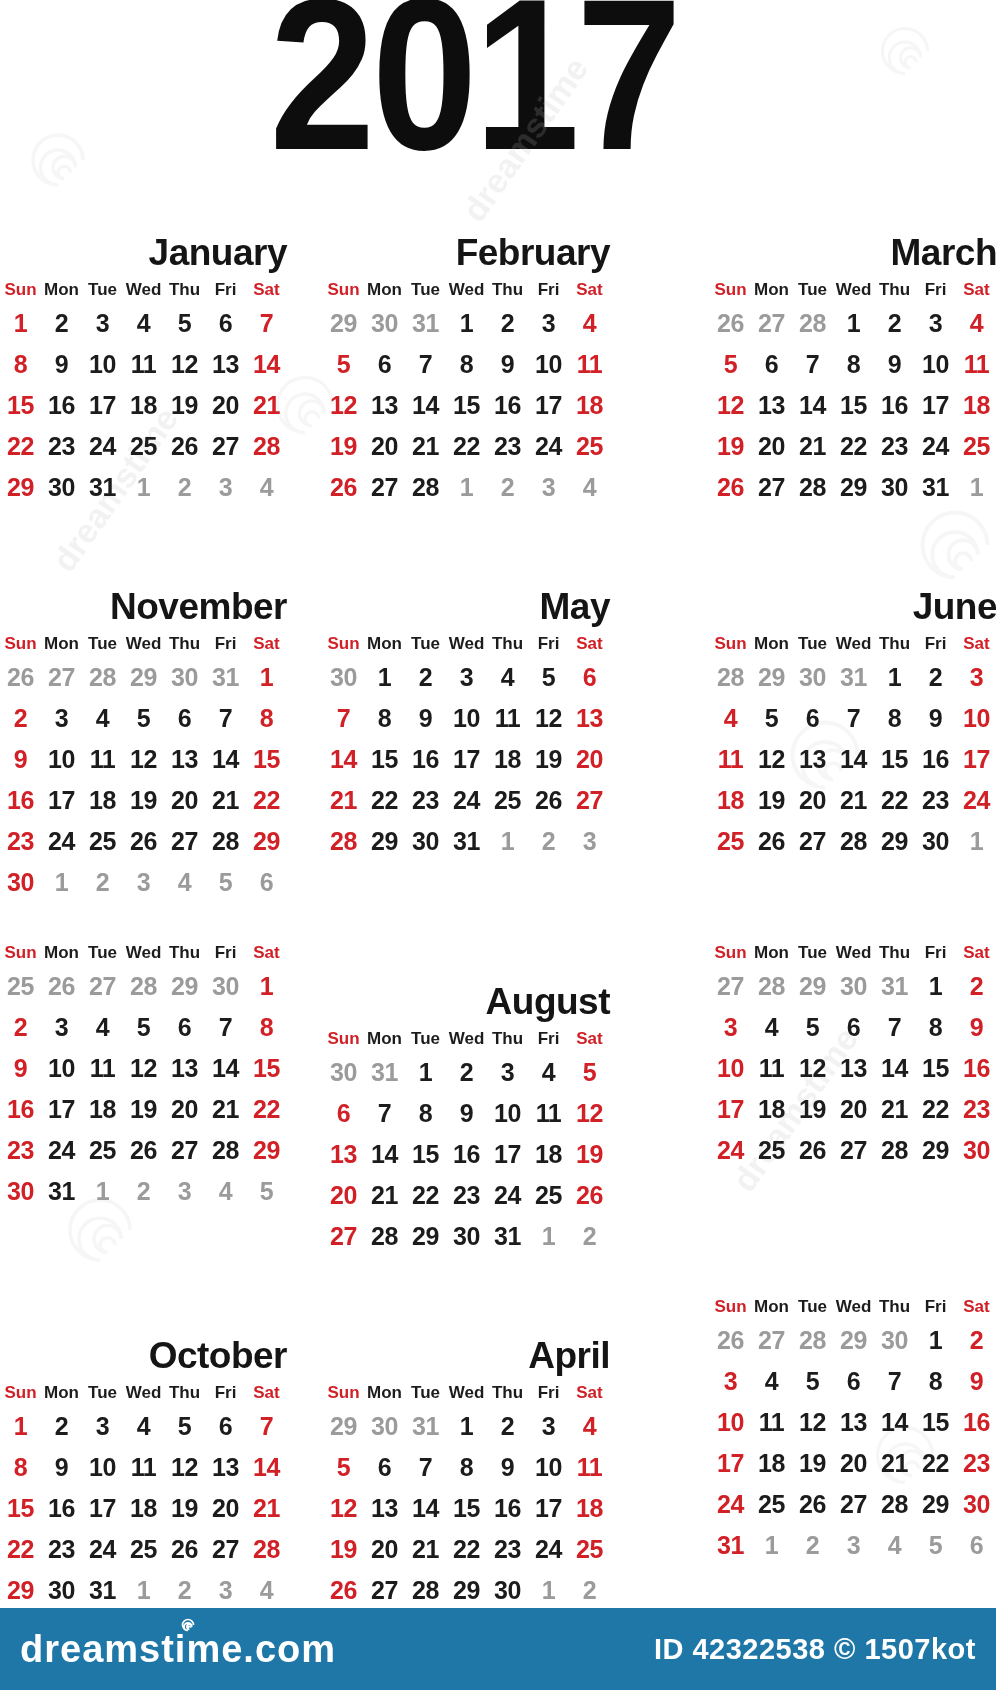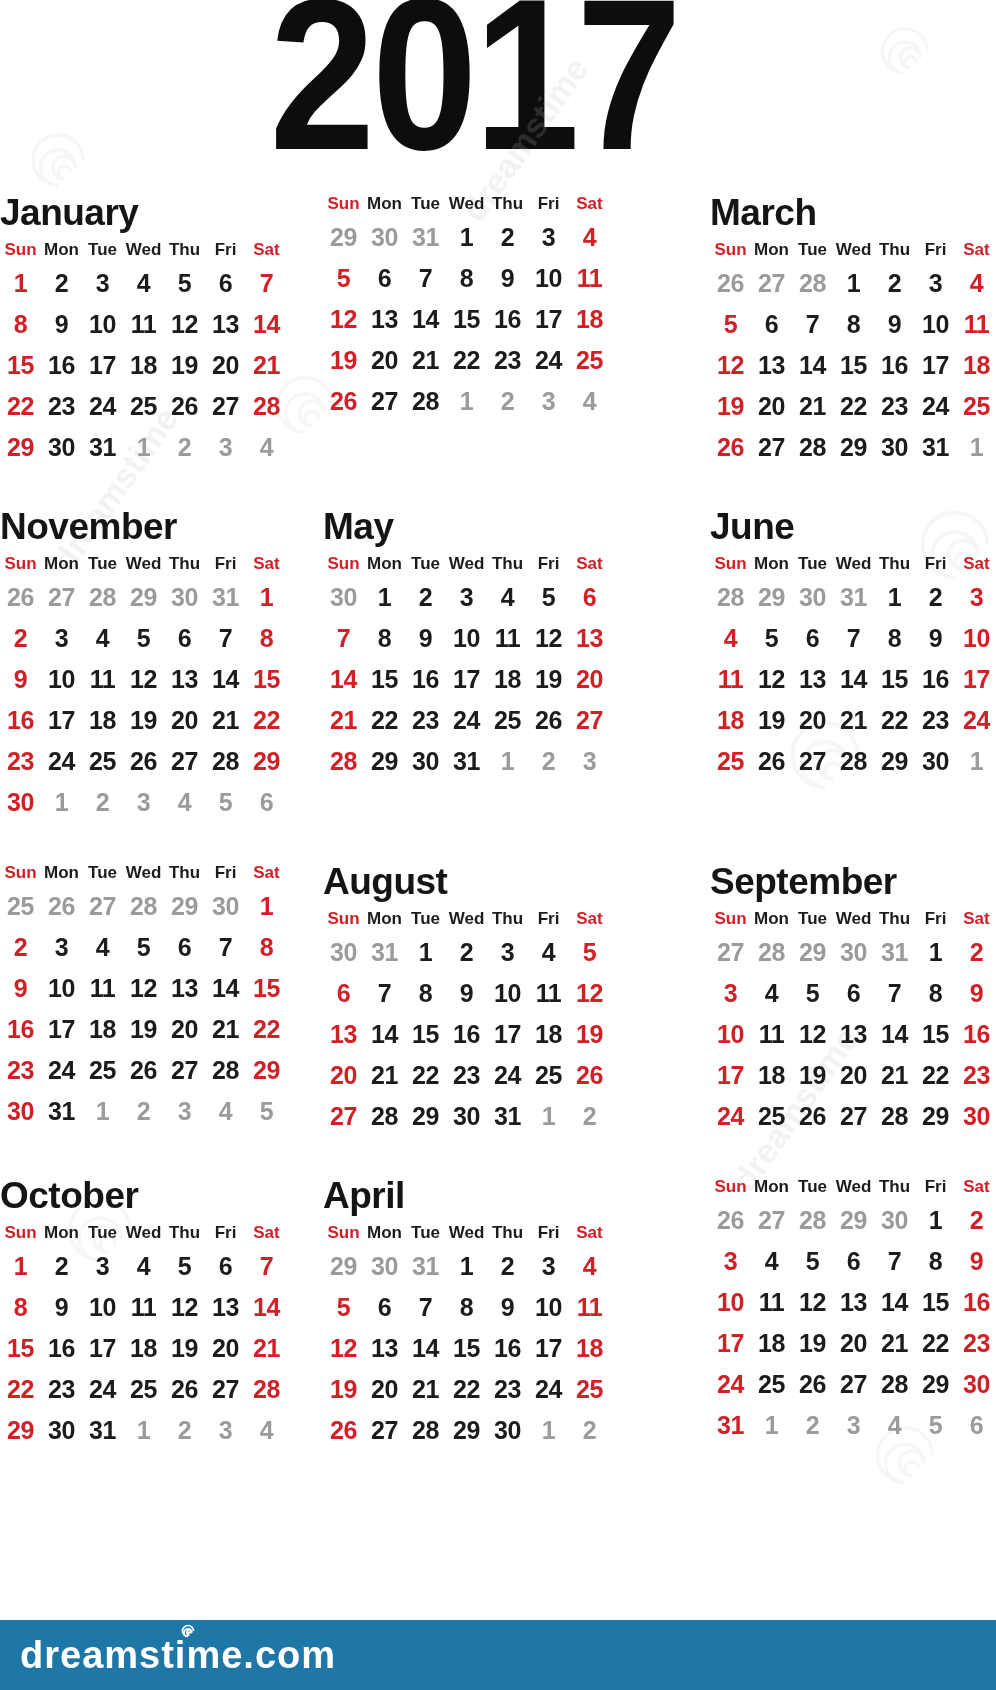--- a/index.html
+++ b/index.html
@@ -25,23 +25,24 @@
   .months {
     position:absolute; top:190px; left:0;
     width:1000px;
     display:grid;
     grid-template-columns:323px 387px 290px;
     row-gap:36px;
   }
   .month { width:287px; }
   .m-title {
     width:287px; height:46px; line-height:46px;
-    text-align:left;
+    text-align:right;
     font-size:37px; font-weight:bold; color:#151515;
     letter-spacing:-0.5px;
+    margin-top:40px;
   }
   .dow {
     display:grid; grid-template-columns:repeat(7,41px);
     width:287px; height:27px;
   }
   .dow span {
     text-align:center; line-height:27px;
     font-size:17px; font-weight:bold; color:#1c1c1c;
   }
   .dow span.we { color:var(--red); }
@@ -52,21 +53,21 @@
   .cell {
     display:flex; align-items:center; justify-content:center;
     font-size:25px; font-weight:bold; letter-spacing:-0.5px;
   }
   .cell.wd  { color:#1c1c1c; }
   .cell.we  { color:var(--red); }
   .cell.adj { color:#9b9b9b; }
   
   .footer {
     position:absolute; left:0; bottom:0;
-    width:996px; height:70px;
+    width:996px; height:82px;
     background:var(--blue);
     display:flex; align-items:center; justify-content:space-between;
     box-sizing:border-box; padding:0 20px;
   }
   .logo {
     position:relative;
     color:#ffffff; font-size:38px; font-weight:bold;
     letter-spacing:1px;
   }
   .logo svg { position:absolute; left:157px; top:-14px; }
@@ -156,20 +157,21 @@
         <div class="cell we">29</div>
         <div class="cell wd">30</div>
         <div class="cell wd">31</div>
         <div class="cell adj">1</div>
         <div class="cell adj">2</div>
         <div class="cell adj">3</div>
         <div class="cell adj">4</div>
       </div>
     </div>
     <div class="month">
+      <div class="m-title">February</div>
       <div class="dow">
         <span class="we">Sun</span>
         <span>Mon</span>
         <span>Tue</span>
         <span>Wed</span>
         <span>Thu</span>
         <span>Fri</span>
         <span class="we">Sat</span>
       </div>
       <div class="days">
@@ -511,21 +513,20 @@
         <div class="cell we">27</div>
         <div class="cell wd">28</div>
         <div class="cell wd">29</div>
         <div class="cell wd">30</div>
         <div class="cell wd">31</div>
         <div class="cell adj">1</div>
         <div class="cell adj">2</div>
       </div>
     </div>
     <div class="month">
-      <div class="m-title">September</div>
       <div class="dow">
         <span class="we">Sun</span>
         <span>Mon</span>
         <span>Tue</span>
         <span>Wed</span>
         <span>Thu</span>
         <span>Fri</span>
         <span class="we">Sat</span>
       </div>
       <div class="days">
@@ -721,13 +722,14 @@
     </div>
   </div>
 
 <div class="footer">
   <div class="logo">
     <span>dreamstime.com</span>
     <svg width="22" height="22" viewBox="0 0 40 40">
         <path d="M30 20 a10 10 0 1 0 -10 10 a7 7 0 1 1 7 -7 a4.5 4.5 0 1 0 -4.5 4.5 a2.5 2.5 0 1 1 2.5 -2.5" fill="none" stroke="#ffffff" stroke-width="3"></path>
       </svg>
   </div>
+  <div class="credit">ID 42322538 © 1507kot</div>
 </div>
 
 </body></html>

